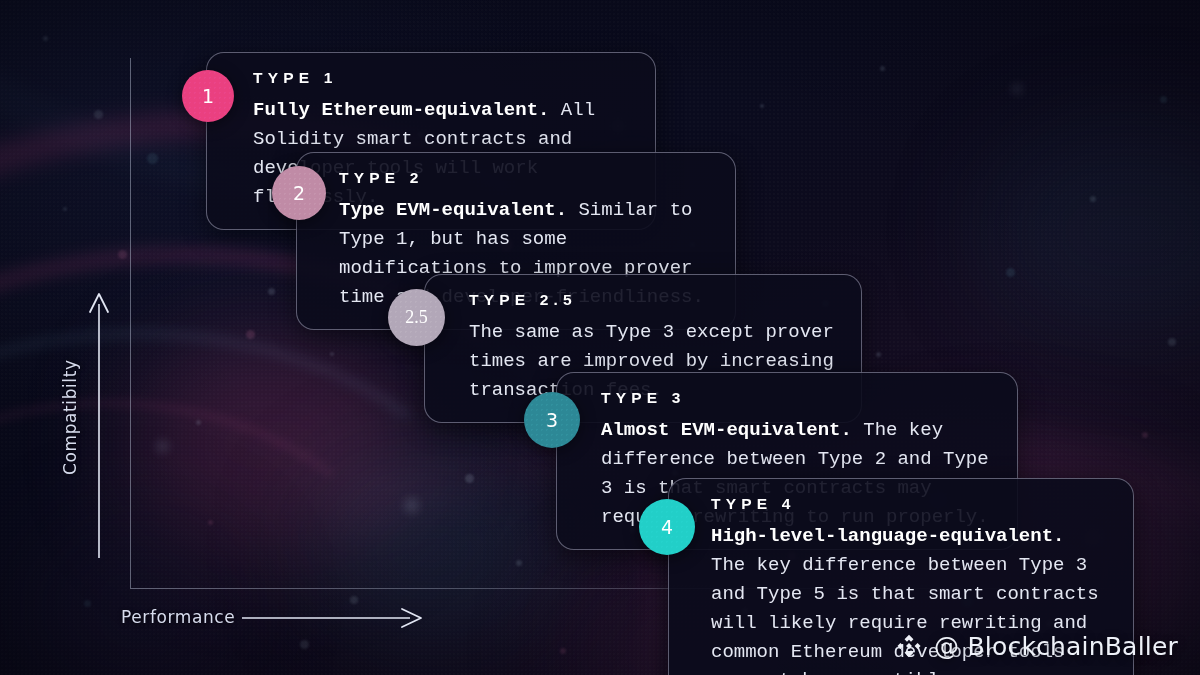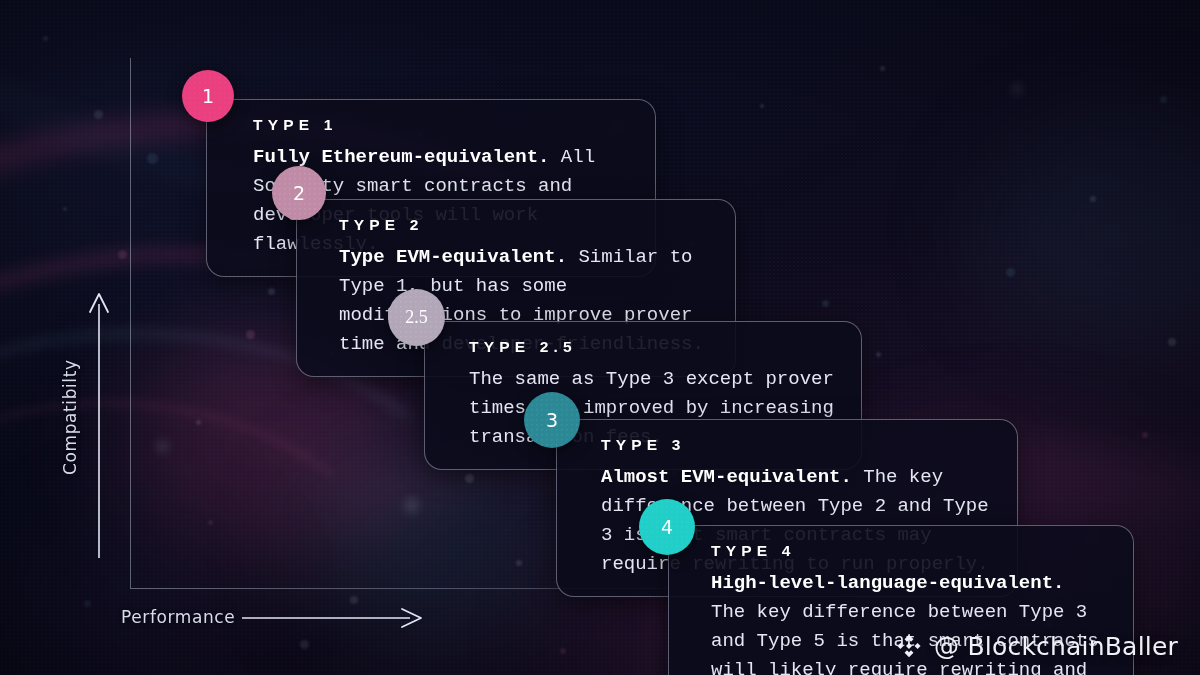--- a/index.html
+++ b/index.html
@@ -150,21 +150,20 @@
   #x-arrow { left: 240px; top: 605px; width: 185px; height: 26px; }
 
   
   .card {
     position: absolute;
     background: rgba(11,11,28,.90);
     border: 1px solid rgba(196,196,220,.45);
     border-radius: 18px;
     box-shadow: 0 6px 26px rgba(0,0,0,.45);
     padding: 16px 26px 17px 0;
-    margin-top: 47px;
   }
 
   .card-title {
     color: #ffffff;
     font-size: 15.5px;
     font-weight: 700;
     letter-spacing: 5.2px;
     font-family: "Liberation Sans", sans-serif;
     margin-bottom: 9px;
   }

